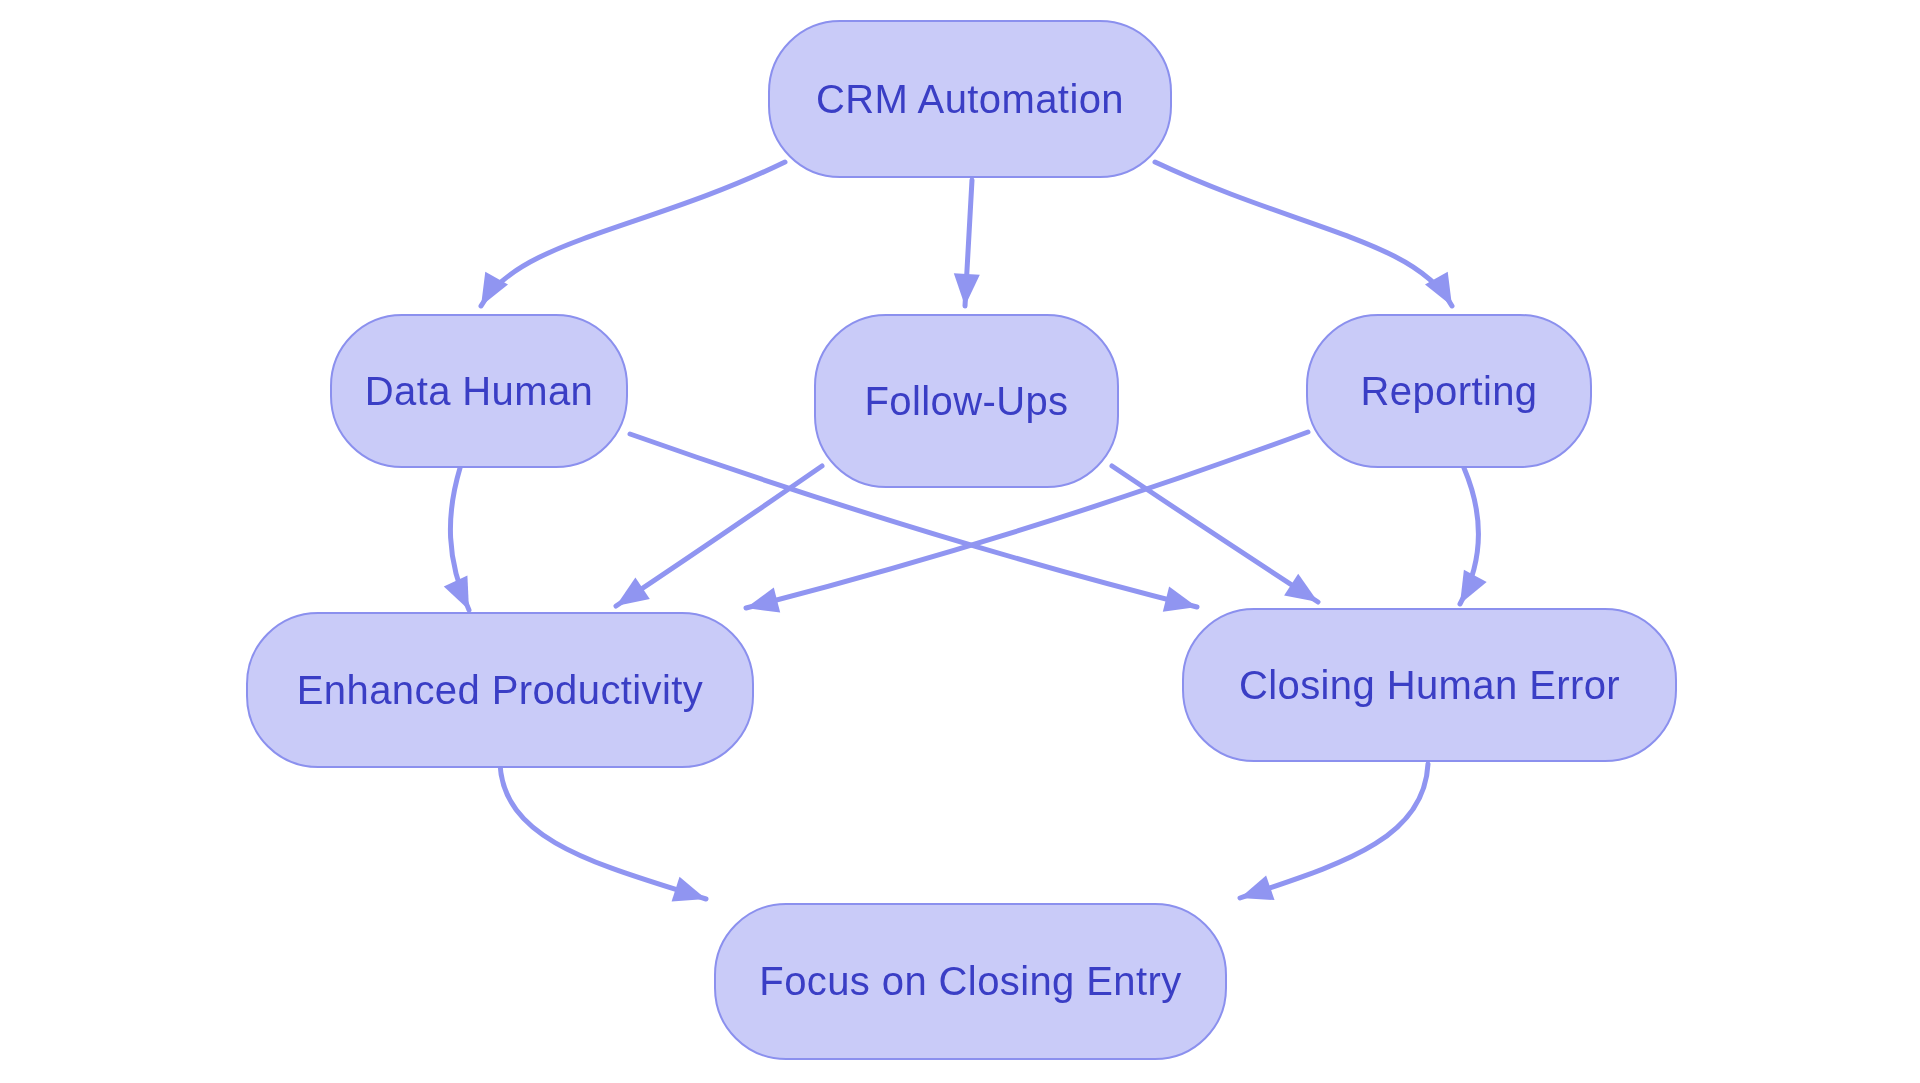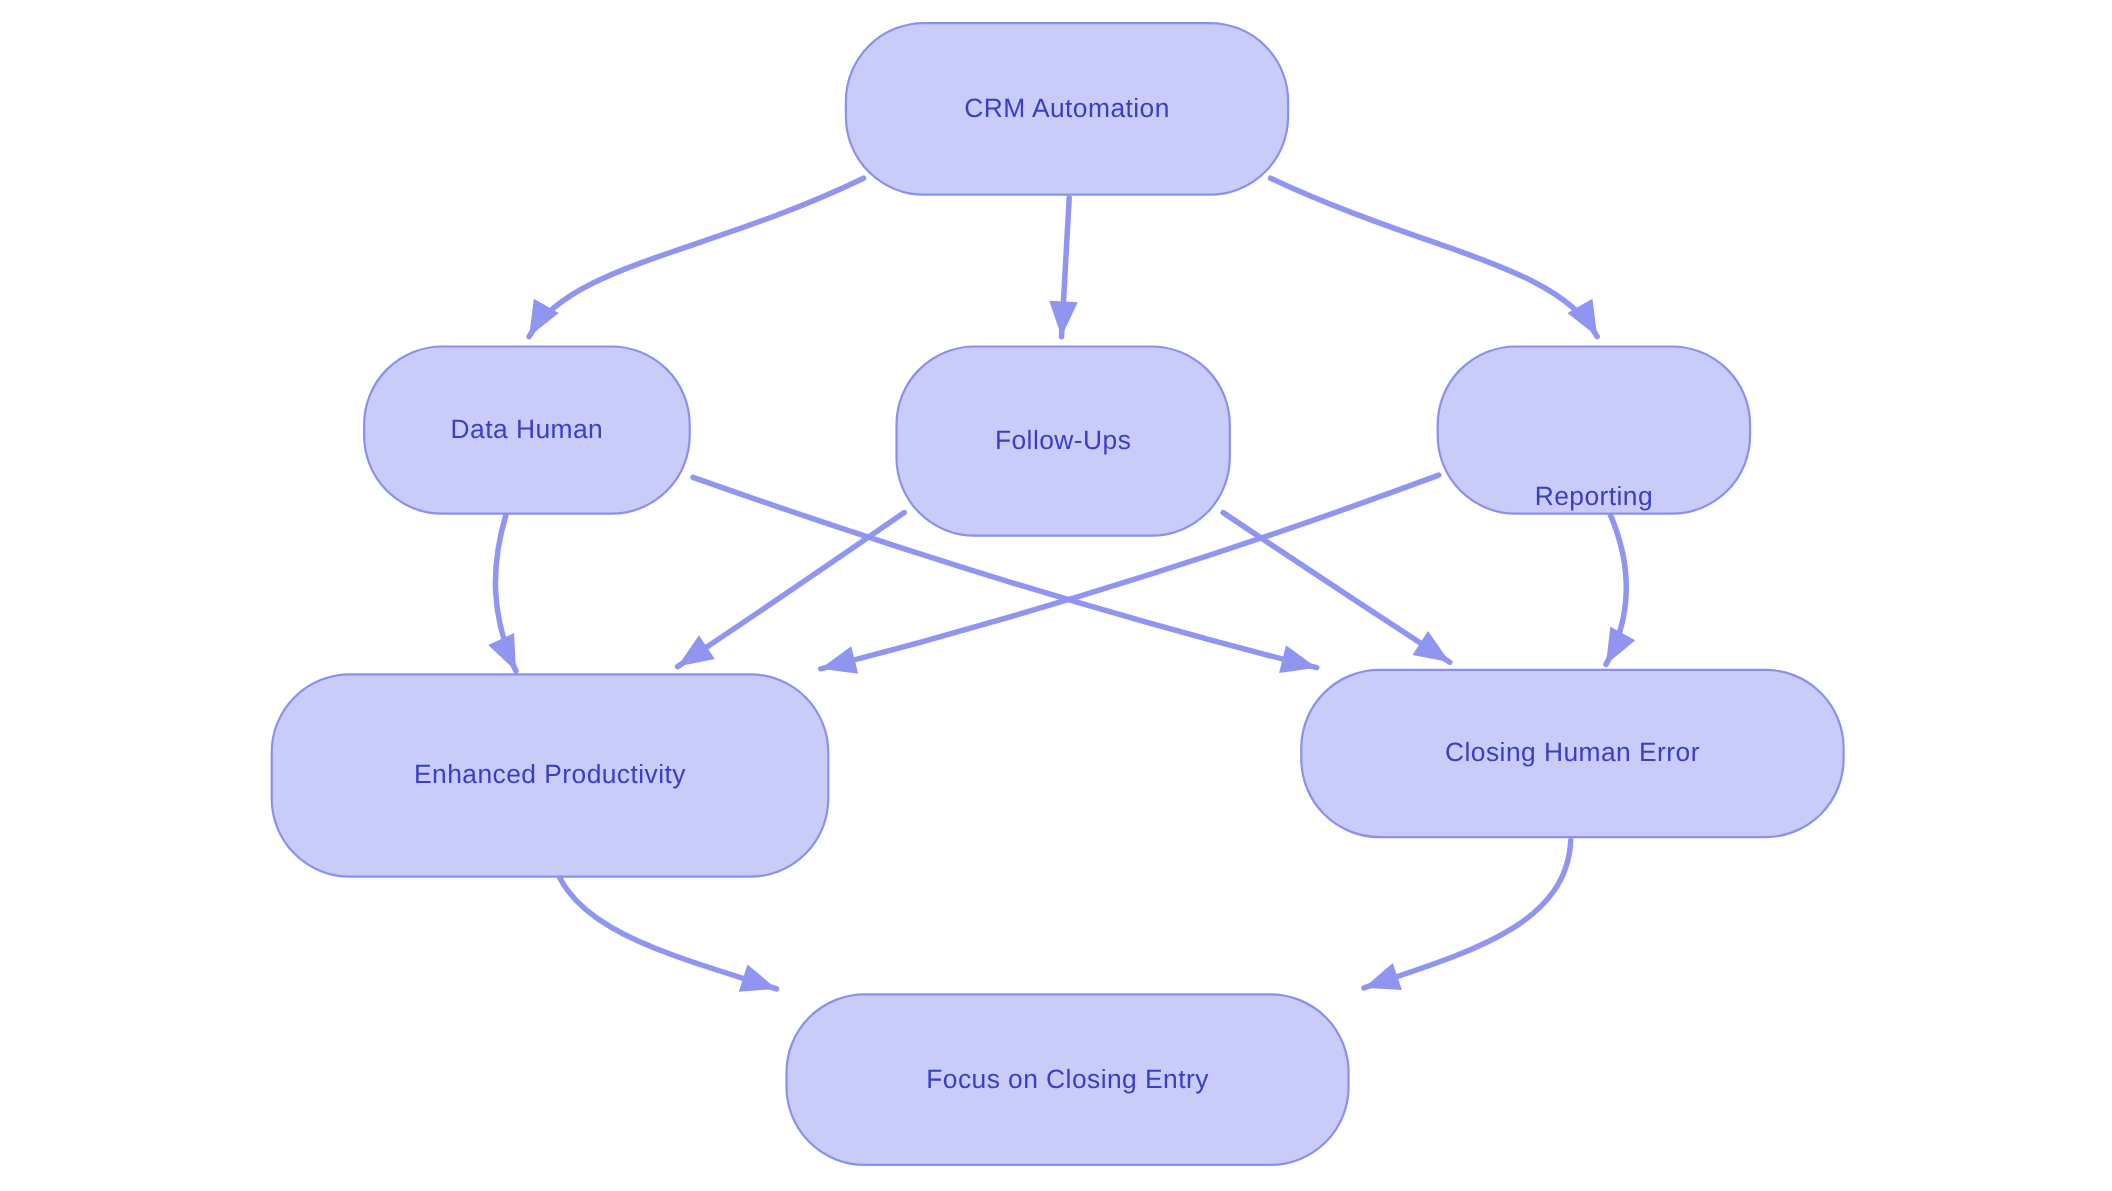--- a/index.html
+++ b/index.html
@@ -25,30 +25,30 @@
   .node {
     position: absolute;
     box-sizing: border-box;
     display: flex;
     align-items: center;
     justify-content: center;
     border-radius: 72px;
     background: var(--node-fill, #c9cbf8);
     border: 2px solid var(--node-border, #8b90ee);
     color: var(--text, #3a3ec5);
-    font-size: 24px;
+    font-size: 40px;
     letter-spacing: 0.4px;
     white-space: nowrap;
     text-align: center;
   }
   .n-crm       { left: 768px;  top: 20px;  width: 404px; height: 158px; }
   .n-data      { left: 330px;  top: 314px; width: 298px; height: 154px; }
   .n-follow    { left: 814px;  top: 314px; width: 305px; height: 174px; }
-  .n-report    { left: 1306px; top: 314px; width: 286px; height: 154px; align-items: flex-end; }
-  .n-enhanced  { left: 246px;  top: 612px; width: 508px; height: 186px; }
+  .n-report    { left: 1306px; top: 314px; width: 286px; height: 154px; }
+  .n-enhanced  { left: 246px;  top: 612px; width: 508px; height: 156px; }
   .n-reduced   { left: 1182px; top: 608px; width: 495px; height: 154px; }
   .n-focus     { left: 714px;  top: 903px; width: 513px; height: 157px; }
 </style>
 </head>
 <body>
 
 <div class="canvas">
 
   <svg class="edge-layer" viewBox="0 0 1920 1083" xmlns="http://www.w3.org/2000/svg">
       <path d="M 785 162 C 645 230 518 240 481 306" fill="none" stroke="#9095f1" stroke-width="5" stroke-linecap="round"></path>

